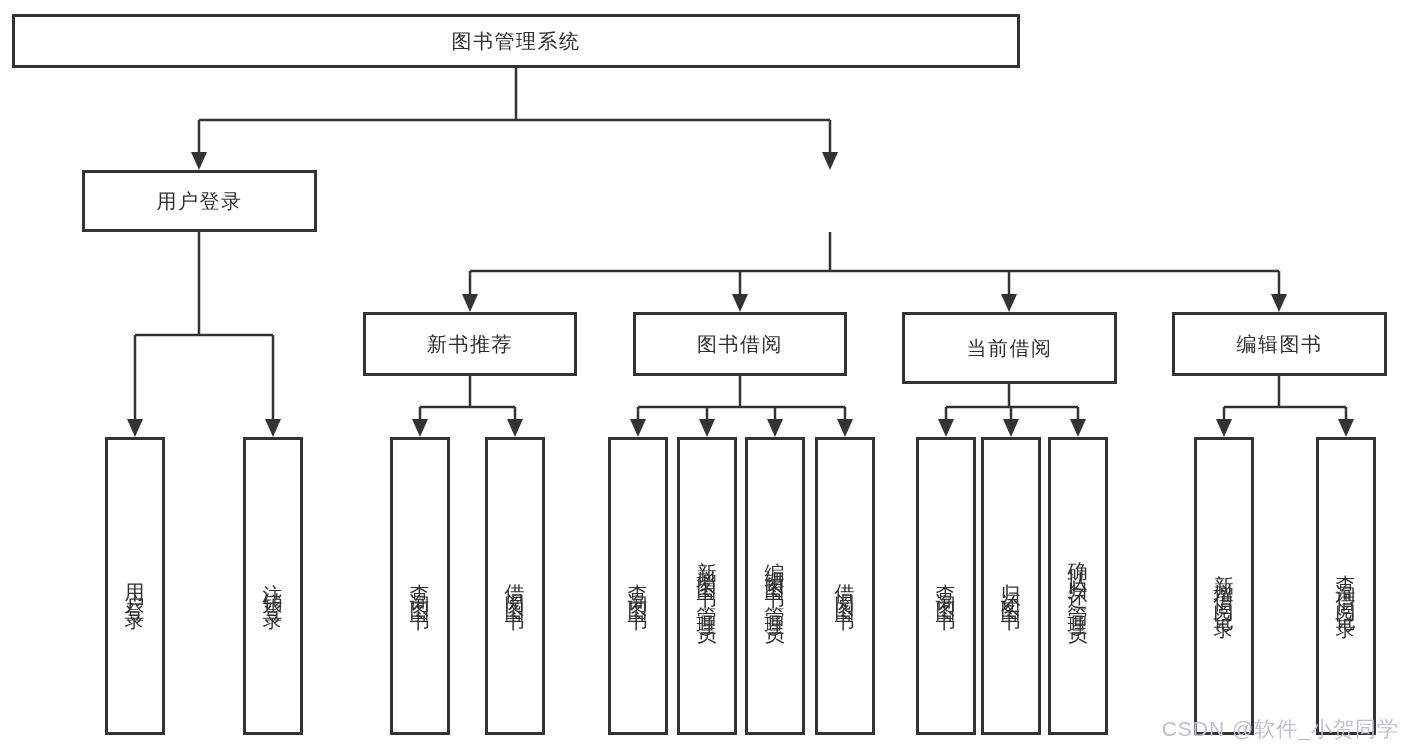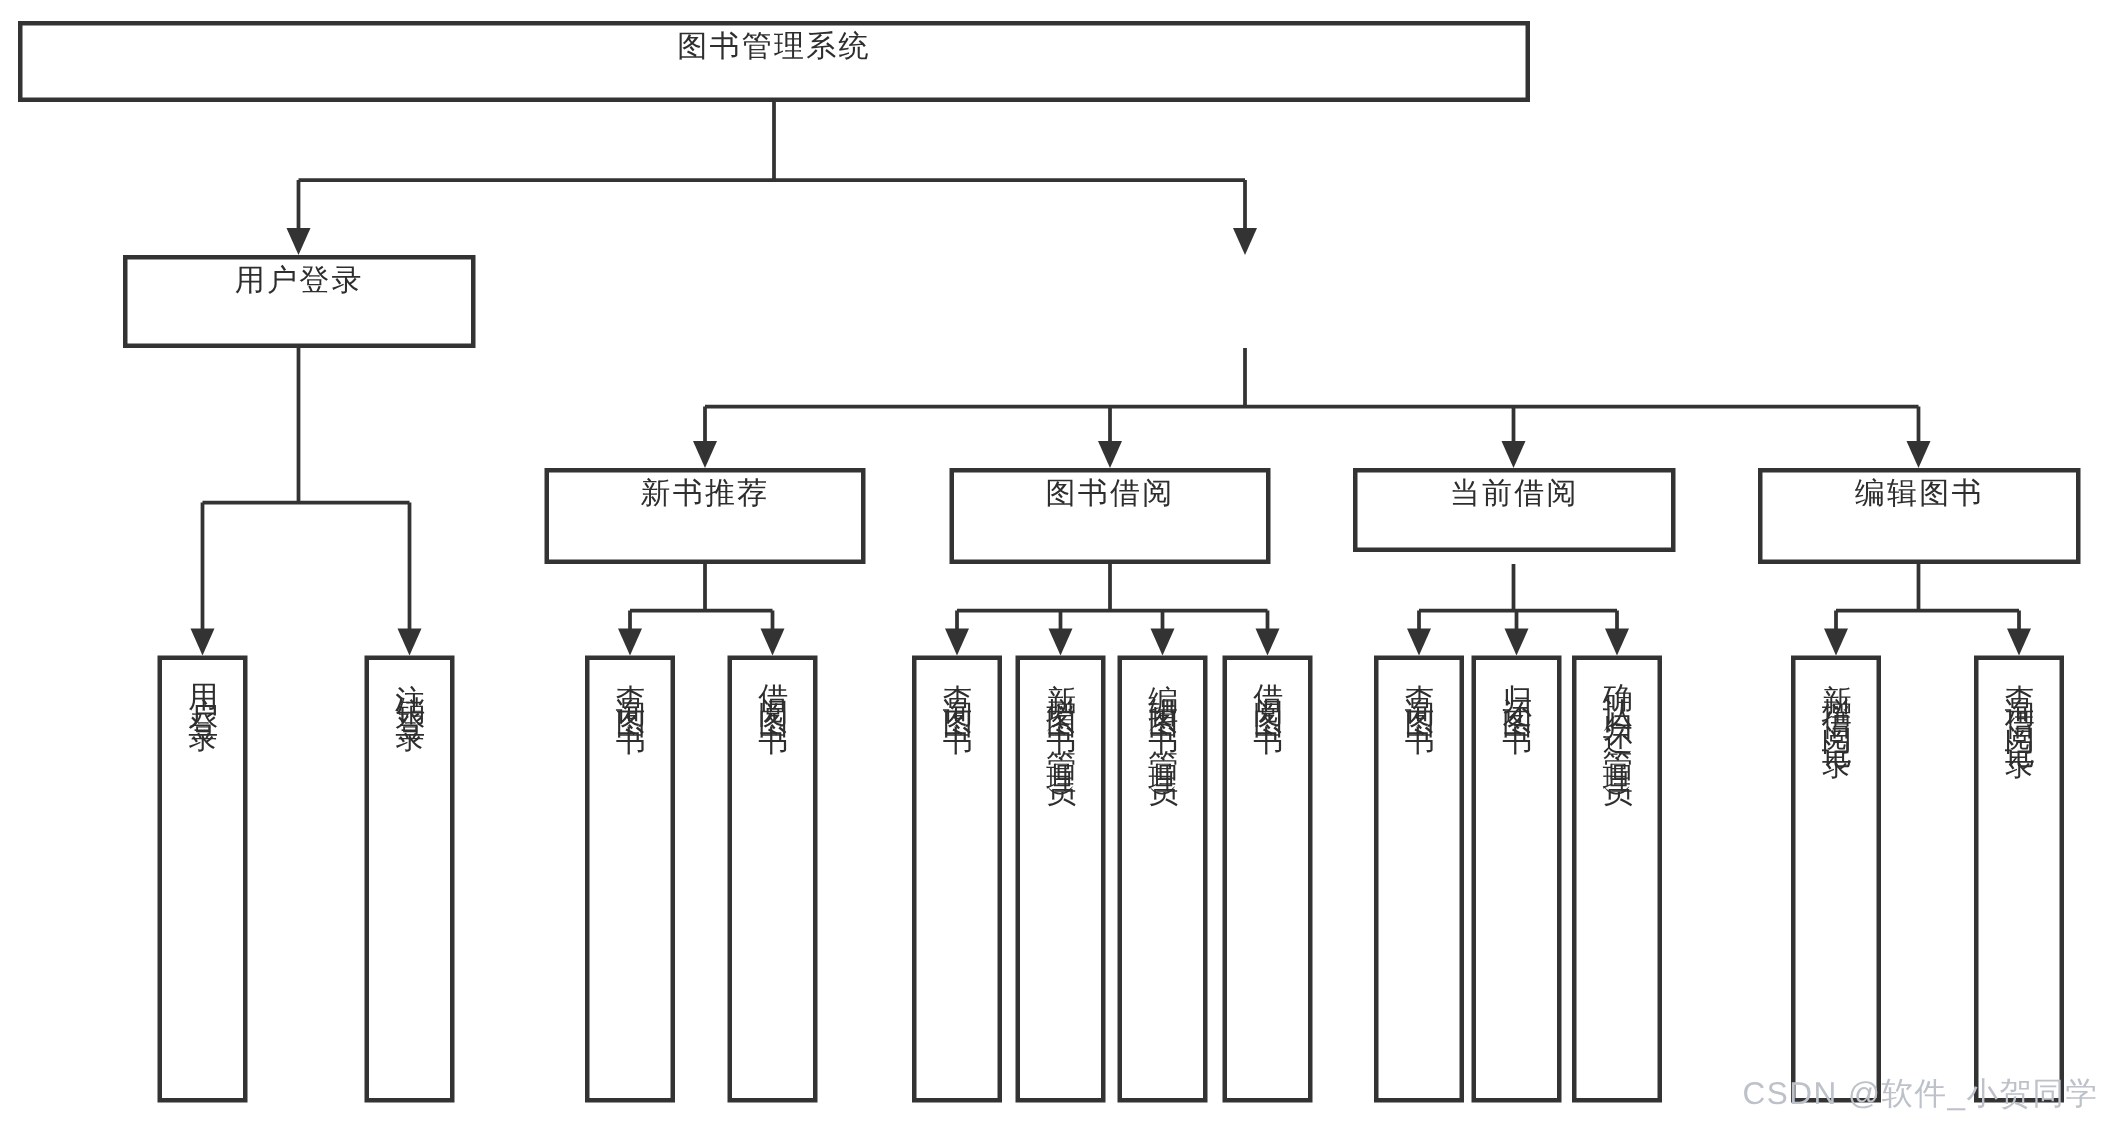--- a/index.html
+++ b/index.html
@@ -3,21 +3,21 @@
 <meta charset="utf-8">
 <style>
   html,body{margin:0;padding:0;background:#fff;}
   .canvas{
     position:relative;width:1405px;height:747px;background:#ffffff;
     font-family:"Liberation Sans","DejaVu Sans",sans-serif;overflow:hidden;
   }
   svg.connectors{position:absolute;left:0;top:0;width:1405px;height:747px;}
   .box{
     position:absolute;border:3px solid #333333;background:#ffffff;
-    display:flex;justify-content:center;box-sizing:border-box;
+    display:flex;align-items:center;justify-content:center;box-sizing:border-box;
   }
   .lbl{font-size:20px;color:#2e2e2e;letter-spacing:1.5px;white-space:nowrap;}
   .vlbl{
     writing-mode:vertical-rl;text-orientation:mixed;
     font-size:20px;color:#2e2e2e;line-height:1;letter-spacing:9px;
     white-space:nowrap;
   }
   .watermark{
     position:absolute;right:6px;bottom:4px;font-size:21px;color:#bdc1c9;
     letter-spacing:1px;z-index:6;white-space:nowrap;text-align:right;
@@ -75,21 +75,21 @@
   <div class="box" style="left:82px;top:170px;width:235px;height:62px">
     <span class="lbl">用户登录</span>
   </div>
 
   <div class="box" style="left:363px;top:312px;width:214px;height:64px">
     <span class="lbl">新书推荐</span>
   </div>
   <div class="box" style="left:633px;top:312px;width:214px;height:64px">
     <span class="lbl">图书借阅</span>
   </div>
-  <div class="box" style="left:902px;top:312px;width:215px;height:56px">
+  <div class="box" style="left:902px;top:312px;width:215px;height:72px">
     <span class="lbl">当前借阅</span>
   </div>
   <div class="box" style="left:1172px;top:312px;width:215px;height:64px">
     <span class="lbl">编辑图书</span>
   </div>
 
   <div class="box" style="left:105px;top:437px;width:60px;height:298px">
     <span class="vlbl">用户登录</span>
   </div>
   <div class="box" style="left:243px;top:437px;width:60px;height:298px">

